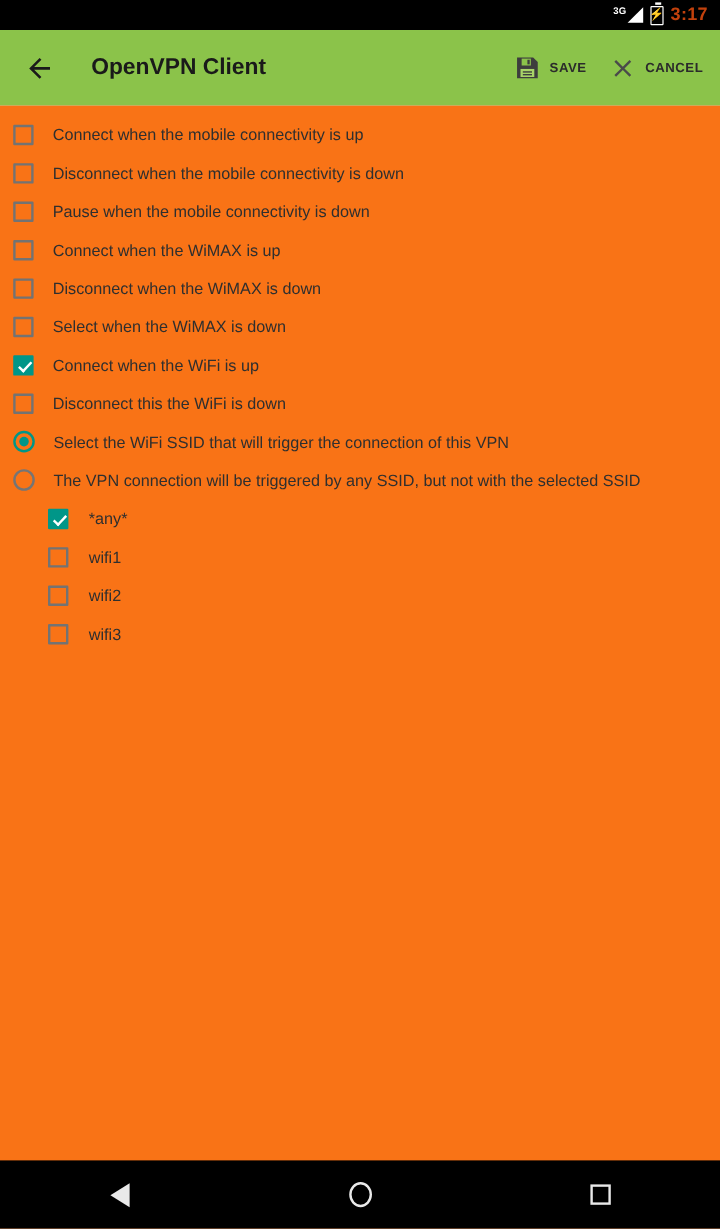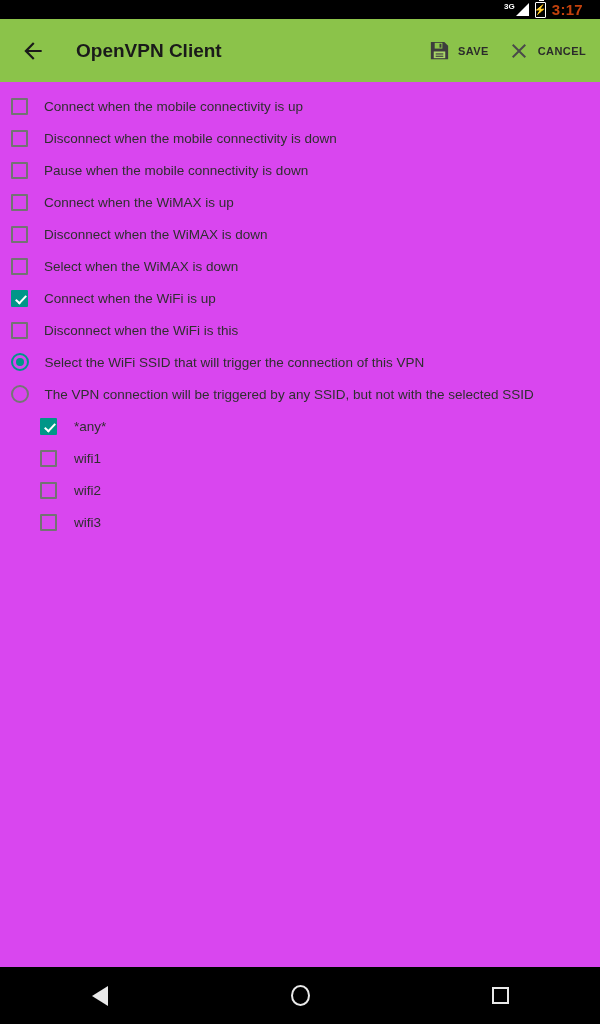--- a/index.html
+++ b/index.html
@@ -6,23 +6,23 @@
   html, body {
     width:600px; height:1024px;
     font-family:"Liberation Sans", sans-serif;
     background:#e8e8e8;
     overflow:hidden;
   }
   .screen { position:relative; width:600px; height:1024px; background:#e8e8e8; }
 
   
   .statusbar {
-    height:19px; background:#000; display:flex;
+    height:25px; background:#000; display:flex;
     align-items:center; justify-content:flex-end;
-    padding-right:17px; gap:6px;
+    padding-right:10px; gap:6px;
   }
   .sb-3g { display:flex; align-items:flex-end; gap:1px; }
   .sb-3g .lbl { color:#fff; font-size:8px; line-height:8px; font-weight:bold; margin-bottom:5px; }
   .sb-3g .tri { width:0; height:0; border-style:solid;
                 border-width:0 0 13px 13px; border-color:transparent transparent #fff transparent; }
   .sb-batt { position:relative; width:11px; height:16px; border:1.5px solid #fff; border-radius:1px;
              display:flex; align-items:center; justify-content:center; }
   .sb-batt::before { content:""; position:absolute; top:-4px; left:3px; width:5px; height:2.5px; background:#fff; }
   .sb-batt .bolt { color:#fff; font-size:10px; line-height:10px; }
   .sb-time { color:#c2410c; font-size:15px; font-weight:bold; letter-spacing:.3px; }
@@ -38,21 +38,21 @@
     margin-left:30px; flex:1 1 auto; white-space:nowrap;
   }
   .appbar-action {
     display:flex; align-items:center; gap:7px; margin-left:18px; cursor:pointer;
   }
   .appbar-action .txt { font-size:11px; font-weight:bold; color:#2b2b2b; letter-spacing:.4px; }
   .floppy { width:23px; height:23px; }
   .xicon  { width:24px; height:24px; }
 
   
-  .content { background:#d946ef; height:936px; padding-top:8px; }
+  .content { background:#f97316; height:936px; padding-top:8px; }
 
   .row {
     display:flex; align-items:center; height:32px; padding-left:11px; cursor:pointer;
   }
   .row.indent { padding-left:40px; }
 
   .cbox {
     width:17px; height:17px; flex:0 0 auto; border:2px solid #737373;
     background:transparent; border-radius:1px; position:relative;
   }
@@ -156,21 +156,21 @@
       <div class="row">
         <span class="cbox"></span>
         <span class="row-label">Select when the WiMAX is down</span>
       </div>
       <div class="row">
         <span class="cbox checked"></span>
         <span class="row-label">Connect when the WiFi is up</span>
       </div>
       <div class="row">
         <span class="cbox"></span>
-        <span class="row-label">Disconnect when the WiFi is this</span>
+        <span class="row-label">Disconnect this the WiFi is down</span>
       </div>
     </div>
 
     <div>
       <div class="row">
         <span class="radio selected"></span>
         <span class="row-label">Select the WiFi SSID that will trigger the connection of this VPN</span>
       </div>
       <div class="row">
         <span class="radio"></span>

